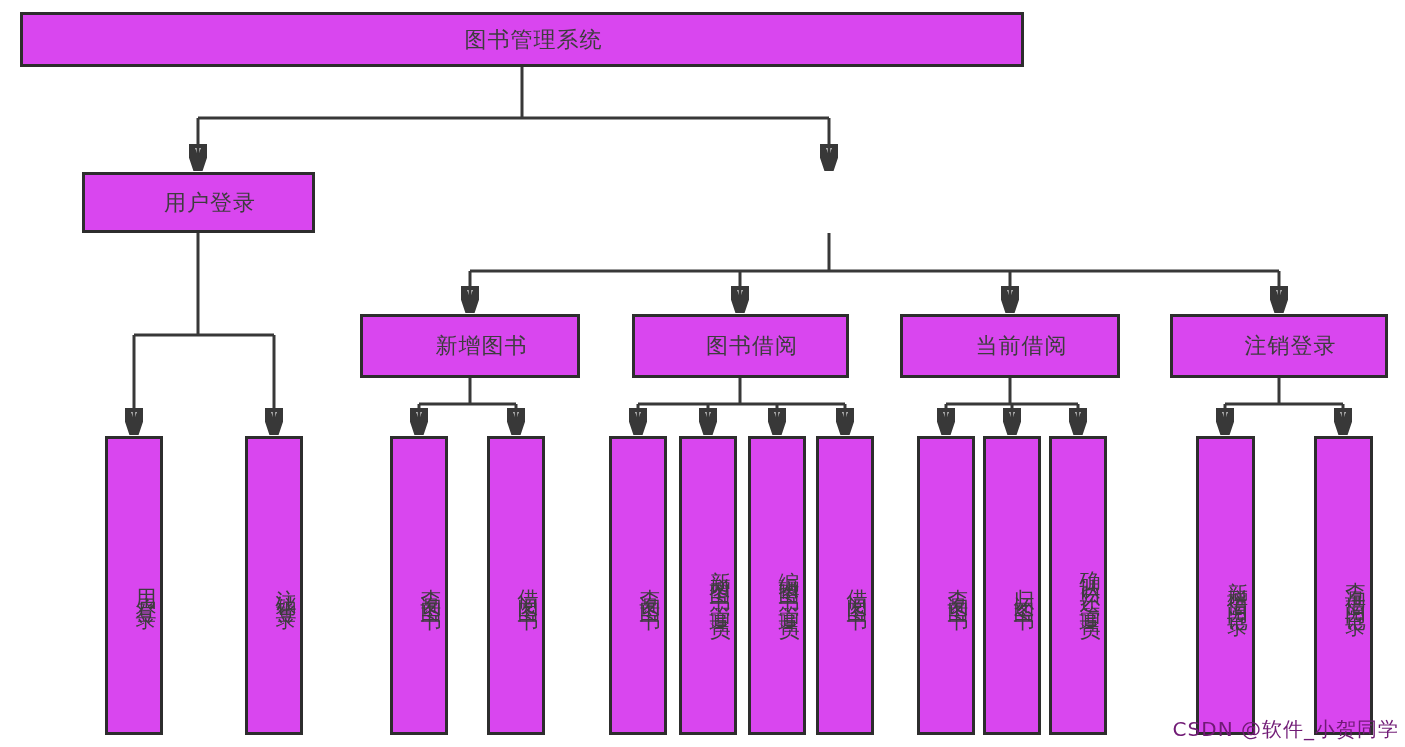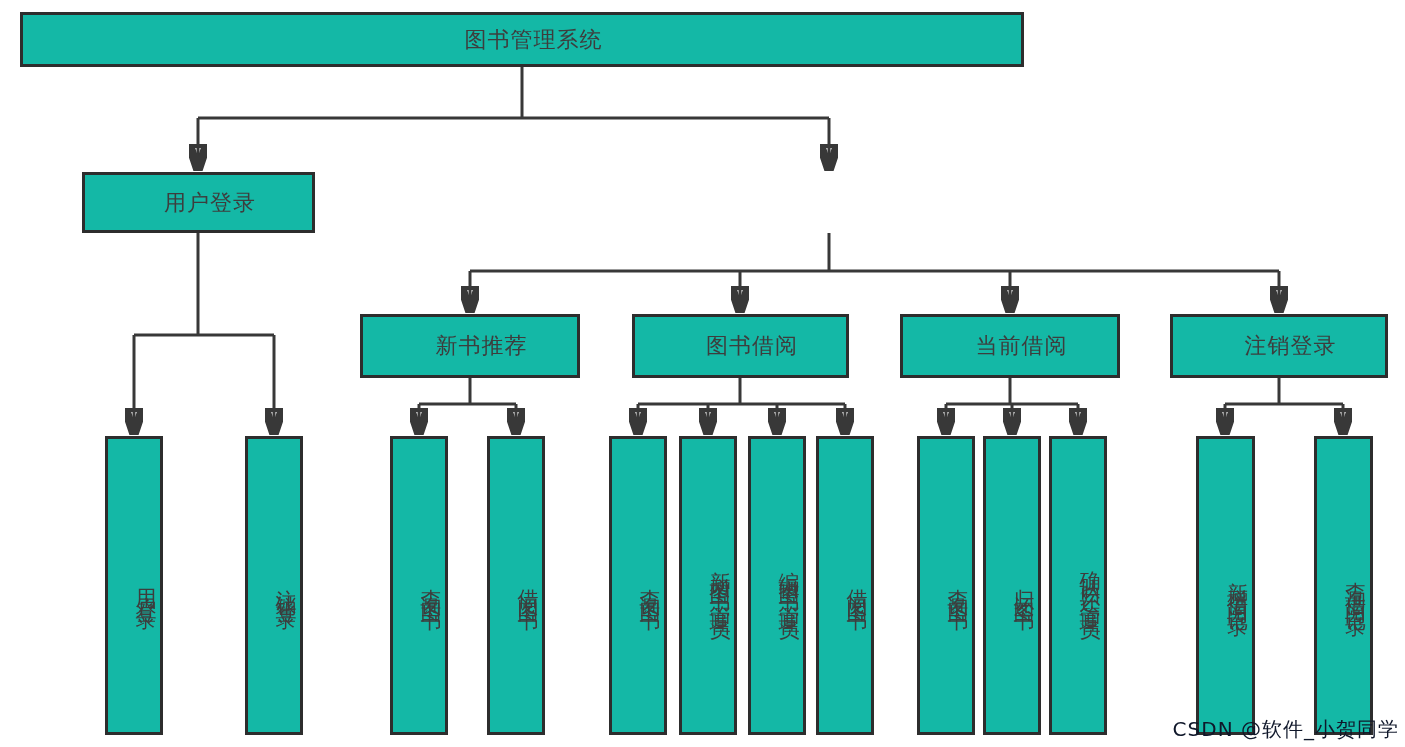--- a/index.html
+++ b/index.html
@@ -8,21 +8,21 @@
     width: 1405px;
     height: 747px;
     background: #ffffff;
     overflow: hidden;
     font-family: "DejaVu Sans", "Liberation Sans", sans-serif;
   }
   .node {
     position: absolute;
     box-sizing: border-box;
     border: 3px solid #2d2d2d;
-    background: #14b8a6;
+    background: #d946ef;
     display: flex;
     align-items: center;
     justify-content: center;
     padding-left: 23px;
   }
   .h-label {
     font-size: 22px;
     color: #3d3d3d;
     letter-spacing: 1px;
     white-space: nowrap;
@@ -44,41 +44,41 @@
   .connector-layer path, .connector-layer line {
     stroke: #383838;
     stroke-width: 3;
     fill: none;
   }
   .watermark {
     position: absolute;
     right: 6px;
     bottom: 4px;
     font-size: 20px;
-    color: #0f172a;
+    color: #701a75;
     letter-spacing: 1px;
     z-index: 5;
     white-space: nowrap;
   }
 </style>
 </head>
 <body>
 
 <div class="canvas">
 
   <div class="node" style="left:20px; top:12px; width:1004px; height:55px;">
     <span class="h-label">图书管理系统</span>
   </div>
 
   <div class="node" style="left:82px; top:172px; width:233px; height:61px;">
     <span class="h-label">用户登录</span>
   </div>
 
   <div class="node" style="left:360px; top:314px; width:220px; height:64px;">
-    <span class="h-label">新书推荐</span>
+    <span class="h-label">新增图书</span>
   </div>
   <div class="node" style="left:632px; top:314px; width:217px; height:64px;">
     <span class="h-label">图书借阅</span>
   </div>
   <div class="node" style="left:900px; top:314px; width:220px; height:64px;">
     <span class="h-label">当前借阅</span>
   </div>
   <div class="node" style="left:1170px; top:314px; width:218px; height:64px;">
     <span class="h-label">注销登录</span>
   </div>

